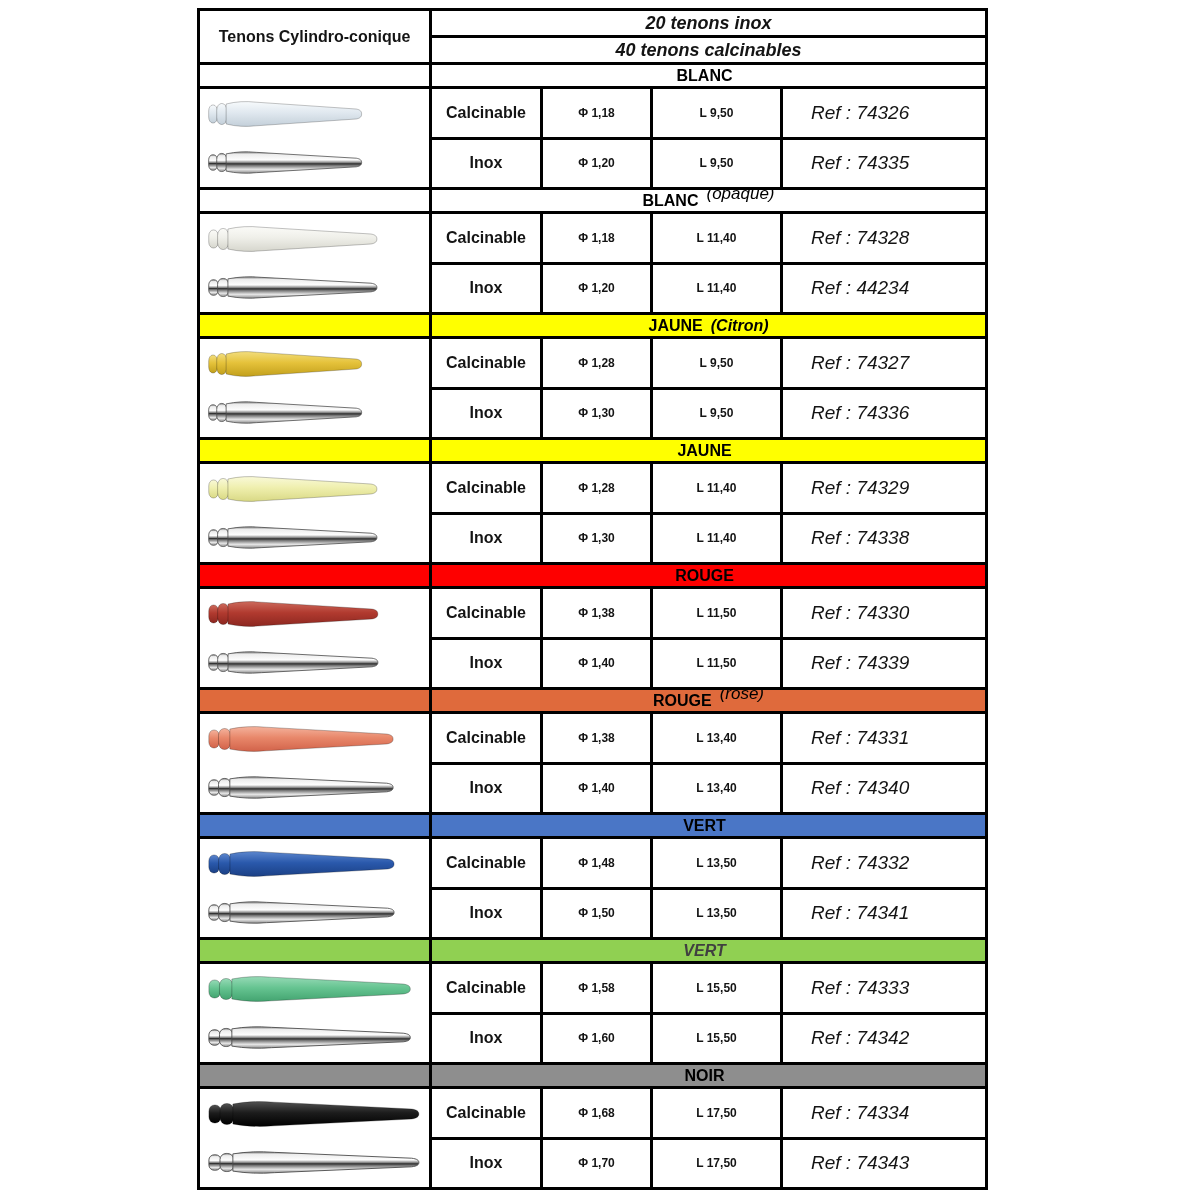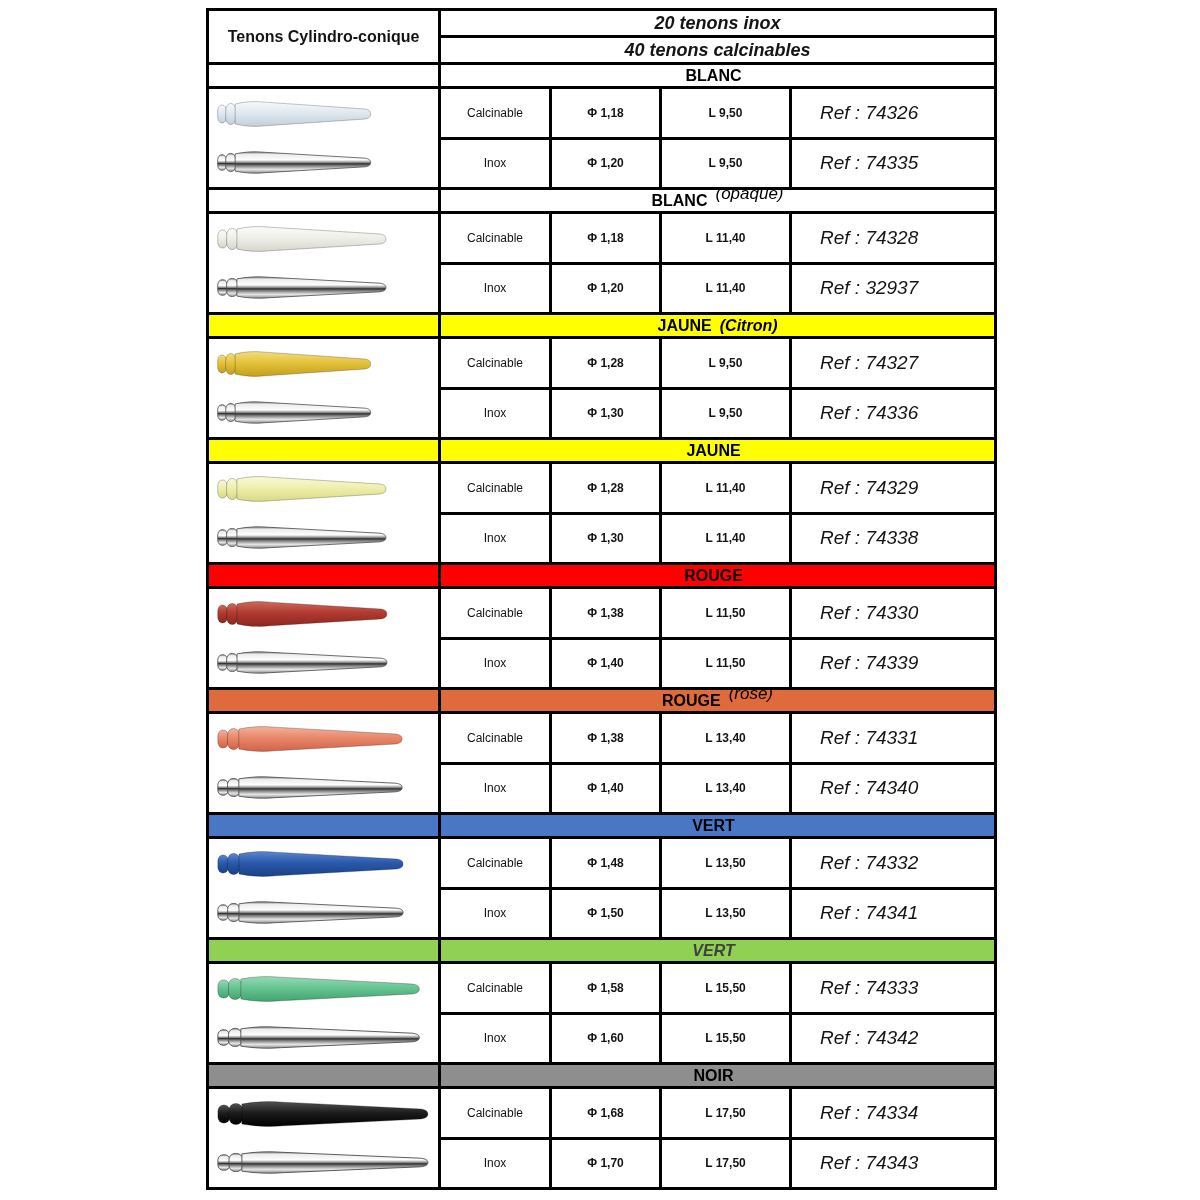--- a/index.html
+++ b/index.html
@@ -1,35 +1,35 @@
 <!DOCTYPE html>
 <html><head>
 <meta charset="utf-8">
 <style>
   html,body { margin:0; padding:0; background:#ffffff; }
   .page {
     position:relative; width:1200px; height:1200px; background:#ffffff;
     font-family:"Liberation Sans", sans-serif; color:#111;
   }
   table.tenon-table {
-    position:absolute; left:206px; top:8px; width:788px;
+    position:absolute; left:197px; top:8px; width:788px;
     border-collapse:collapse; table-layout:fixed;
   }
   .tenon-table th, .tenon-table td {
     border:3px solid #000; padding:0; text-align:center; vertical-align:middle;
     color:#141414; overflow:hidden;
   }
   th.corner-cell { font-size:16px; font-weight:700; }
   th.header-line { font-size:18px; font-weight:700; font-style:italic; height:24px;margin-left:23px; }
   tr.band-row td { height:21px; }
   td.band-cell { font-size:16px; font-weight:700; }
   .band-suffix { font-style:italic; margin-left:8px; }
   .suffix-raised { position:relative; top:-7px; font-weight:400; font-size:17px; }
   tr.data-row td { height:46px; }
-  td.type-cell { font-size:12px; font-weight:400; }
+  td.type-cell { font-size:16px; font-weight:700; }
   td.num-cell  { font-size:12px; font-weight:700; }
   td.ref-cell  { font-size:19px; font-style:italic; font-weight:400; text-align:left; padding-left:28px; }
   td.img-cell { background:#fff; }
   .img-wrap { height:49px; display:flex; align-items:center; justify-content:flex-start; padding-left:8px; }
 </style>
 </head>
 <body>
 
 <div class="page">
   <table class="tenon-table">
@@ -156,21 +156,21 @@
     </td>
     <td class="type-cell">Calcinable</td>
     <td class="num-cell">Φ 1,18</td>
     <td class="num-cell">L 11,40</td>
     <td class="ref-cell">Ref : 74328</td>
   </tr>
   <tr class="data-row">
     <td class="type-cell">Inox</td>
     <td class="num-cell">Φ 1,20</td>
     <td class="num-cell">L 11,40</td>
-    <td class="ref-cell">Ref : 32937</td>
+    <td class="ref-cell">Ref : 44234</td>
   </tr>
 
   <tr class="band-row">
     <td class="band-left" style="background: rgb(255, 255, 0);"></td>
     <td class="band-cell" colspan="4" style="background: rgb(255, 255, 0); color: rgb(0, 0, 0);">
       <span class="band-label">JAUNE</span><span class="band-suffix">(Citron)</span>
     </td>
   </tr>
   <tr class="data-row">
     <td class="img-cell" rowspan="2">

